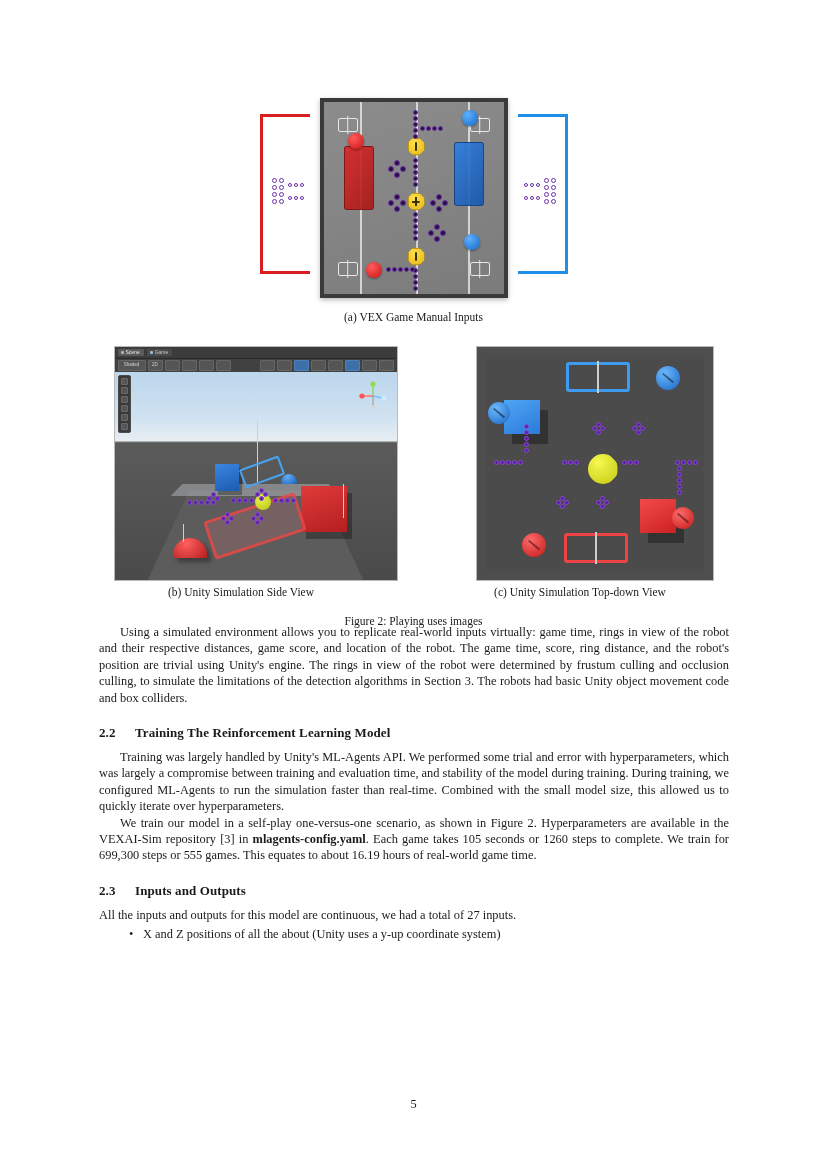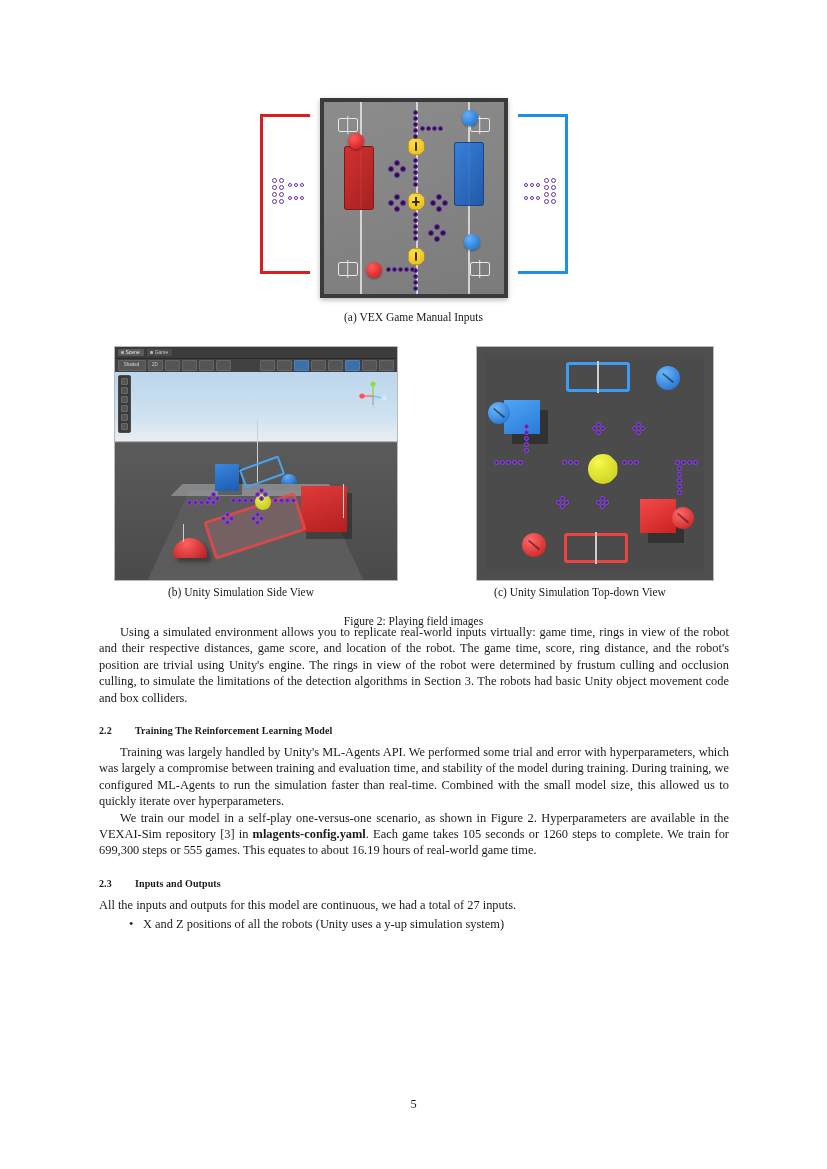--- a/index.html
+++ b/index.html
@@ -484,21 +484,21 @@
     margin: 0;
     font-size: 12.4px;
     line-height: 16.4px;
     text-align: justify;
     text-justify: inter-word;
     text-indent: 21px;
     hyphens: none;
   }
   p.para.noindent { text-indent: 0; }
   h2.sec {
-    font-size: 10px;
+    font-size: 13px;
     font-weight: bold;
     margin: 19px 0 8px 0;
     letter-spacing: .1px;
   }
   h2.sec .num { display: inline-block; min-width: 36px; }
   ul.bullets {
     margin: 2px 0 0 0;
     padding-left: 44px;
     list-style: none;
   }
@@ -891,39 +891,39 @@
             <b></b>
             <b></b>
             <b></b>
           </div>
       </div>
     </div>
   </div>
 
   <div class="cap cap-b">(b) Unity Simulation Side View</div>
   <div class="cap cap-c">(c) Unity Simulation Top-down View</div>
-  <div class="cap cap-fig">Figure 2: Playing field images</div>
+  <div class="cap cap-fig">Figure 2: Playing uses images</div>
 
   <div class="body">
 
     <p class="para">Using a simulated environment allows you to replicate real-world inputs virtually: game time, rings in view of the robot and their respective distances, game score, and location of the robot. The game time, score, ring distance, and the robot's position are trivial using Unity's engine. The rings in view of the robot were determined by frustum culling and occlusion culling, to simulate the limitations of the detection algorithms in Section 3. The robots had basic Unity object movement code and box colliders.</p>
 
     <h2 class="sec">
       <span class="num">2.2</span><span>Training The Reinforcement Learning Model</span>
     </h2>
 
     <p class="para">Training was largely handled by Unity's ML-Agents API. We performed some trial and error with hyperparameters, which was largely a compromise between training and evaluation time, and stability of the model during training. During training, we configured ML-Agents to run the simulation faster than real-time. Combined with the small model size, this allowed us to quickly iterate over hyperparameters.</p>
 
     <p class="para"><span>We train our model in a self-play one-versus-one scenario, as shown in Figure 2. Hyperparameters are available in the VEXAI-Sim repository [3] in </span><b class="mono">mlagents-config.yaml</b><span>. Each game takes 105 seconds or 1260 steps to complete. We train for 699,300 steps or 555 games. This equates to about 16.19 hours of real-world game time.</span></p>
 
     <h2 class="sec">
       <span class="num">2.3</span><span>Inputs and Outputs</span>
     </h2>
 
     <p class="para noindent">All the inputs and outputs for this model are continuous, we had a total of 27 inputs.</p>
 
     <ul class="bullets">
-      <li>X and Z positions of all the robots (Unity uses a y-up simulation system)</li>
+      <li>X and Z positions of all the about (Unity uses a y-up coordinate system)</li>
     </ul>
   </div>
 
   <div class="pageno">5</div>
 </div>
 
 </body></html>

